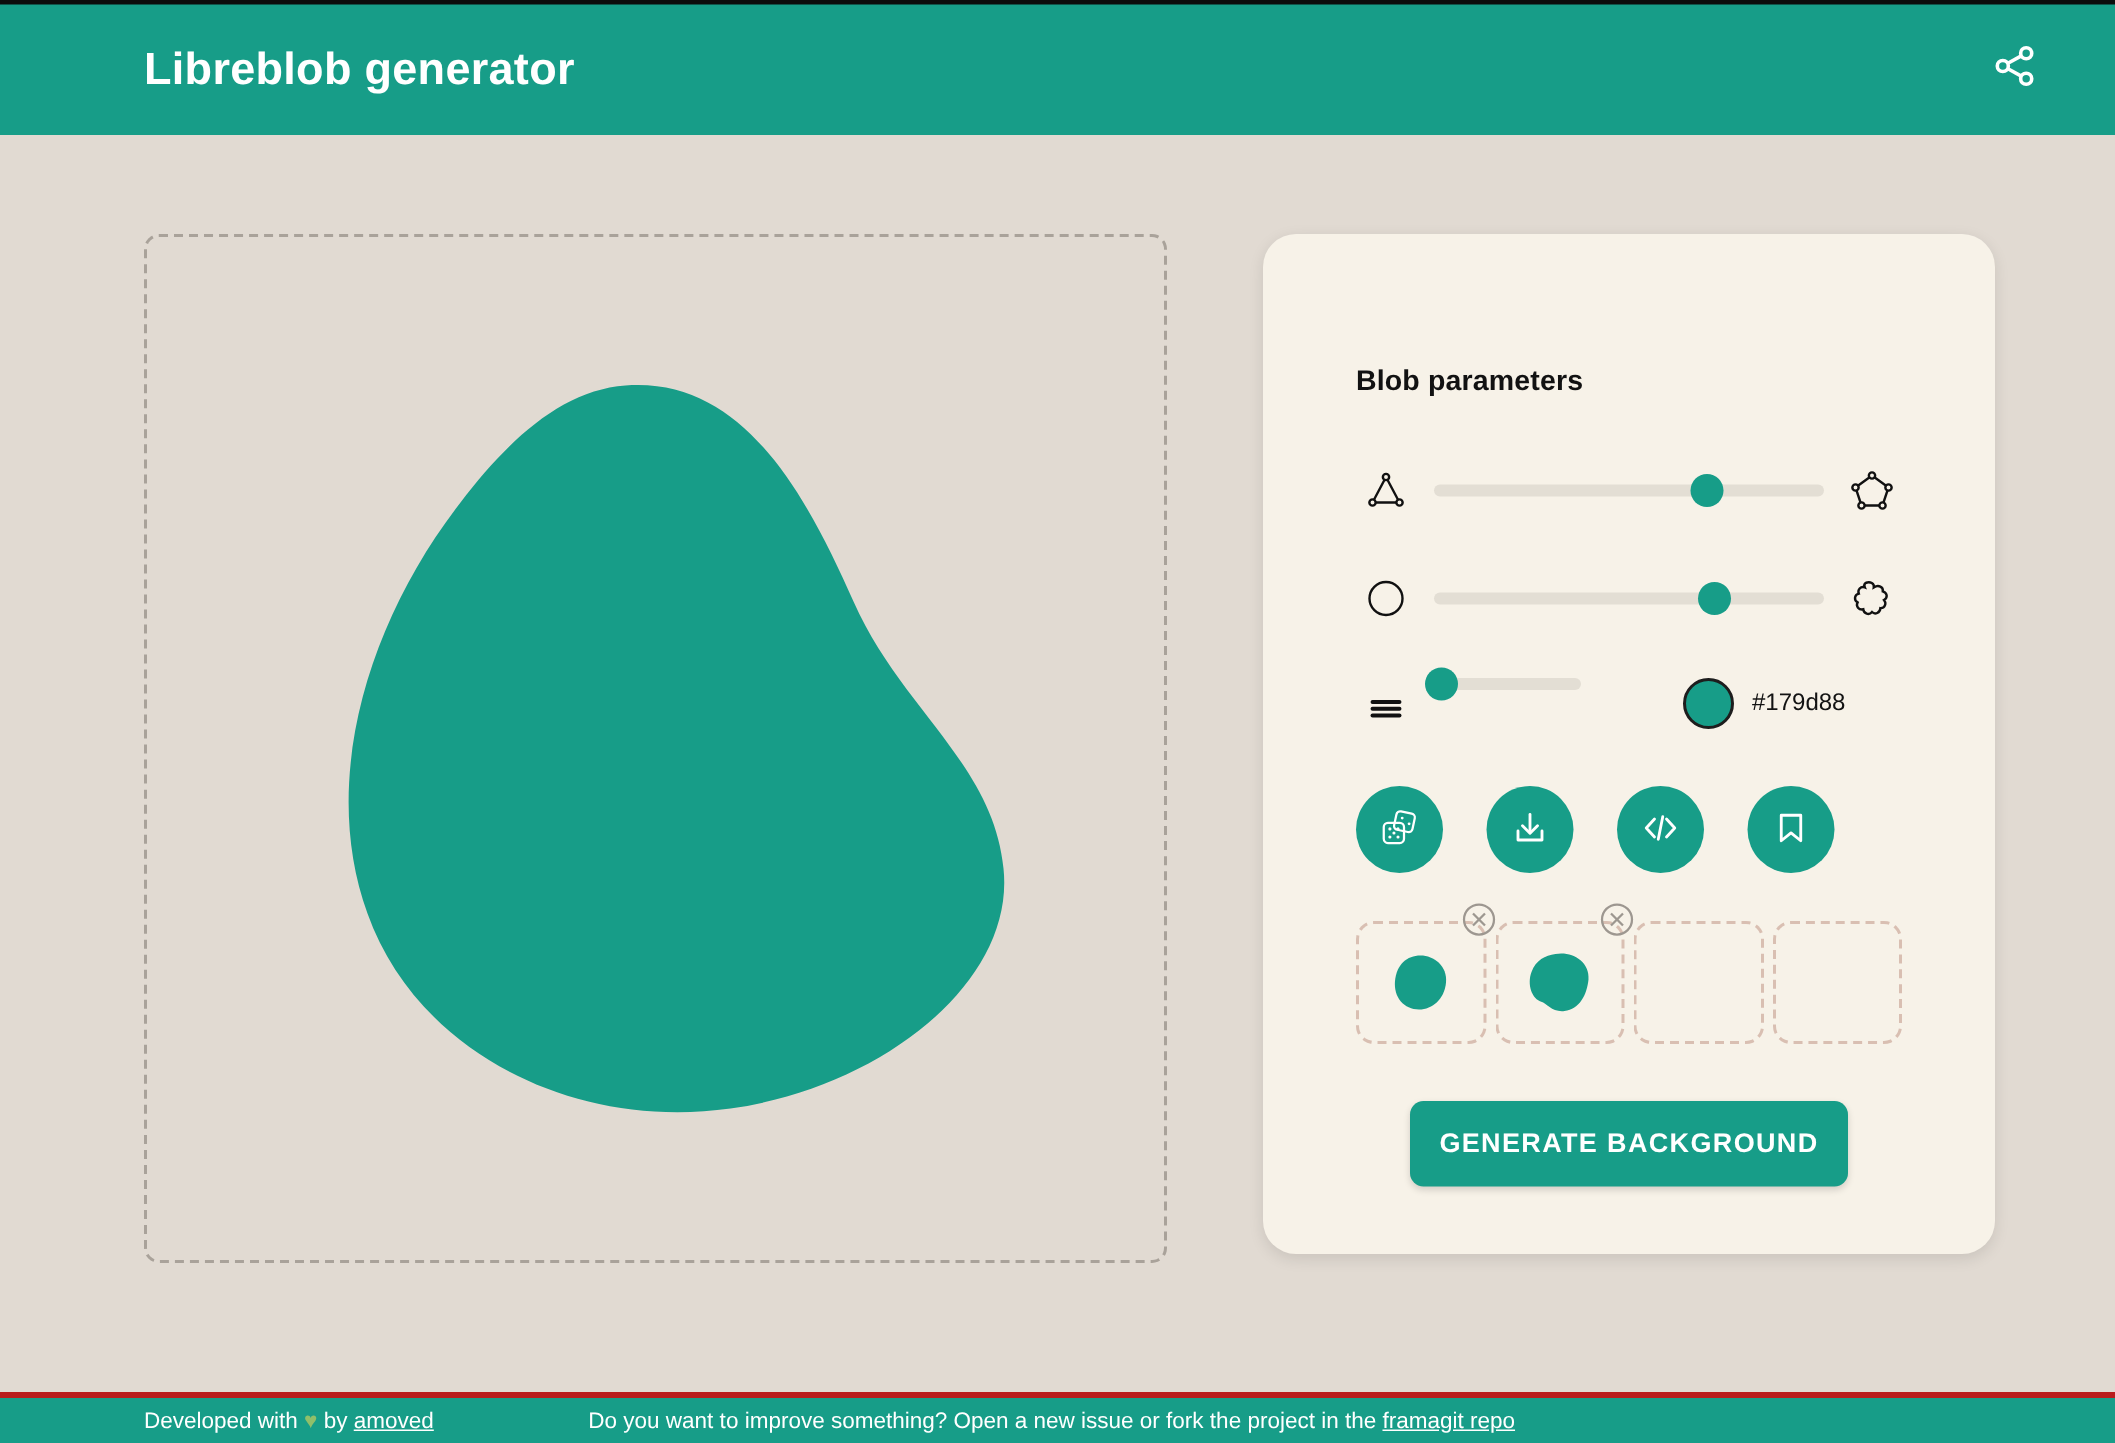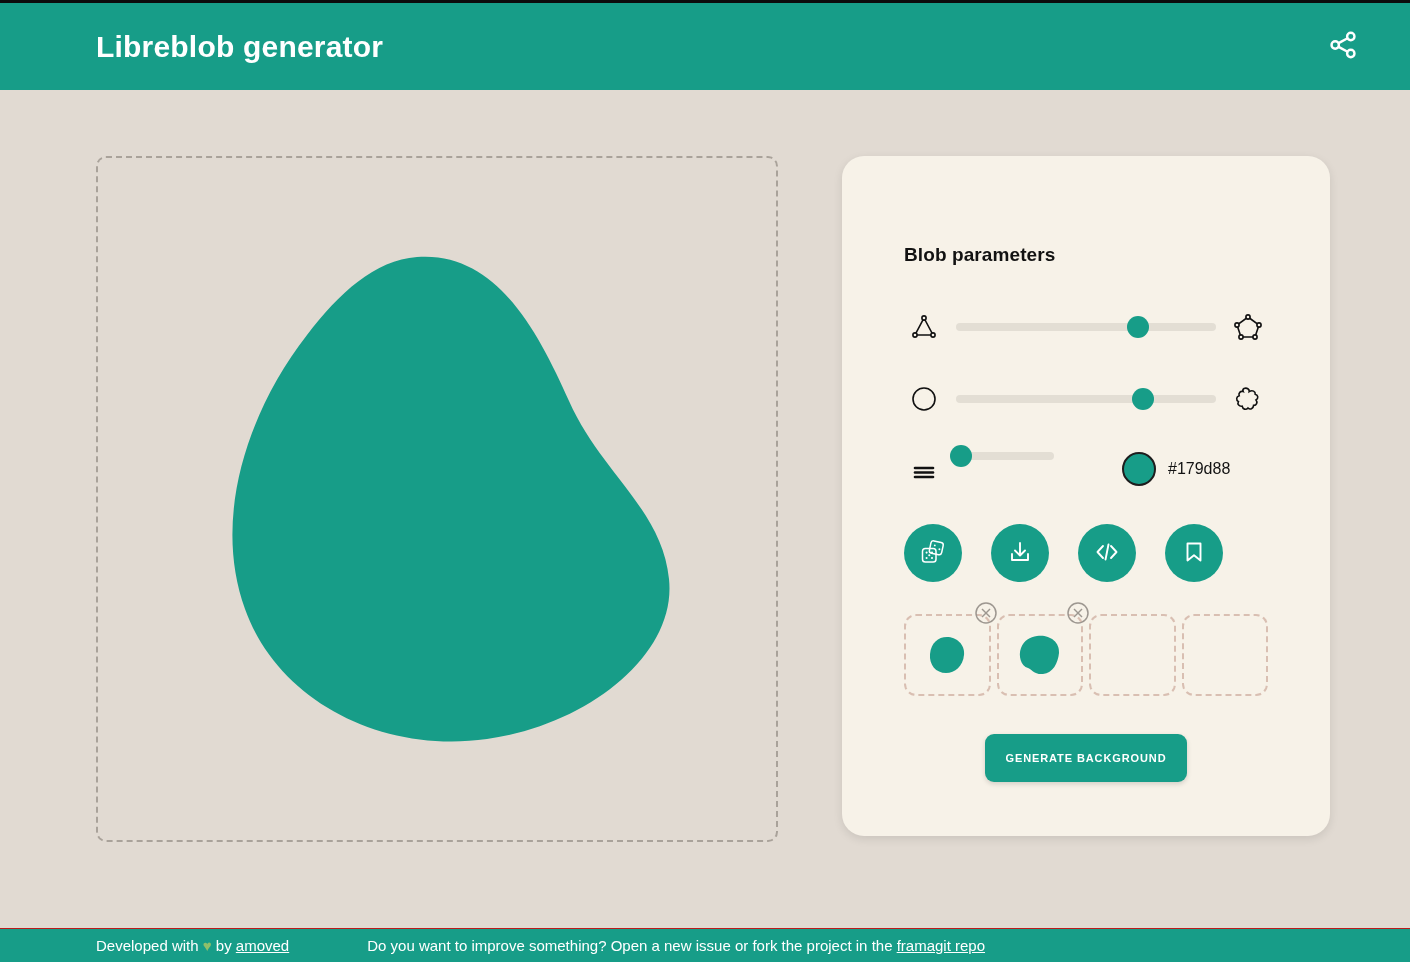--- a/index.html
+++ b/index.html
@@ -208,44 +208,44 @@
     display: flex;
     justify-content: center;
     margin-top: 38px;
   }
   .generate-btn {
     background: #179d88;
     color: #ffffff;
     border: none;
     border-radius: 9px;
     padding: 18px 20px;
-    font-size: 11px;
+    font-size: 18px;
     font-weight: 600;
     letter-spacing: 0.9px;
     font-family: "Liberation Sans", sans-serif;
     cursor: pointer;
     box-shadow: 0 2px 5px rgba(0,0,0,0.15);
   }
 
   
   .footer {
     position: absolute;
     left: 0;
     bottom: 0;
     width: 1410px;
     height: 34px;
     background: #179d88;
-    border-top: 1px solid #b91c1c;
+    border-top: 4px solid #b91c1c;
     display: flex;
     align-items: center;
     color: #ffffff;
     font-size: 15px;
   }
   .footer-left { margin-left: 96px; }
-  .footer-right { margin-left: 78px; }
+  .footer-right { margin-left: 103px; }
   .footer a, .footer .link {
     color: #ffffff;
     text-decoration: underline;
     cursor: pointer;
   }
   .heart { color: #8fbf6a; }
 </style>
 </head>
 <body>
 

